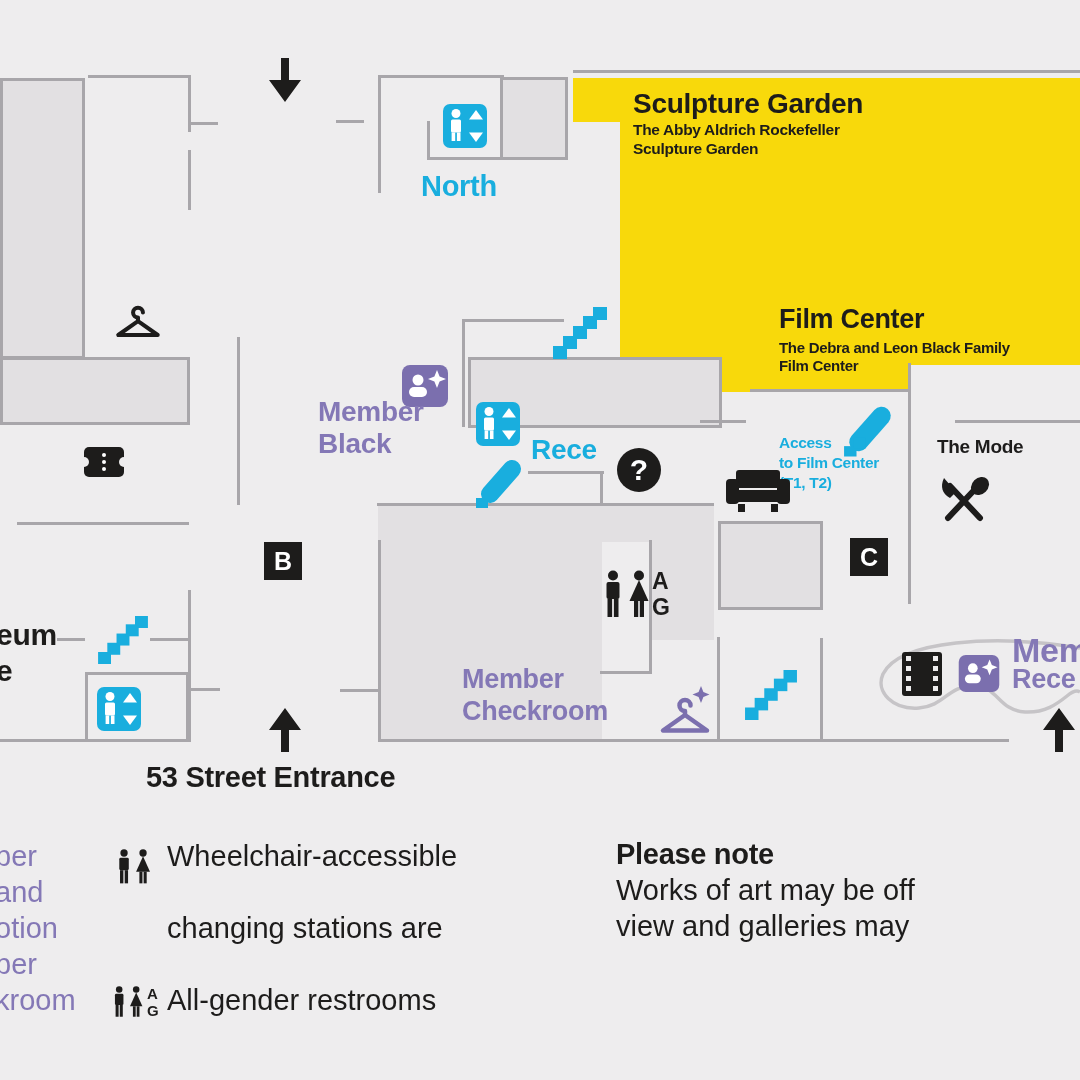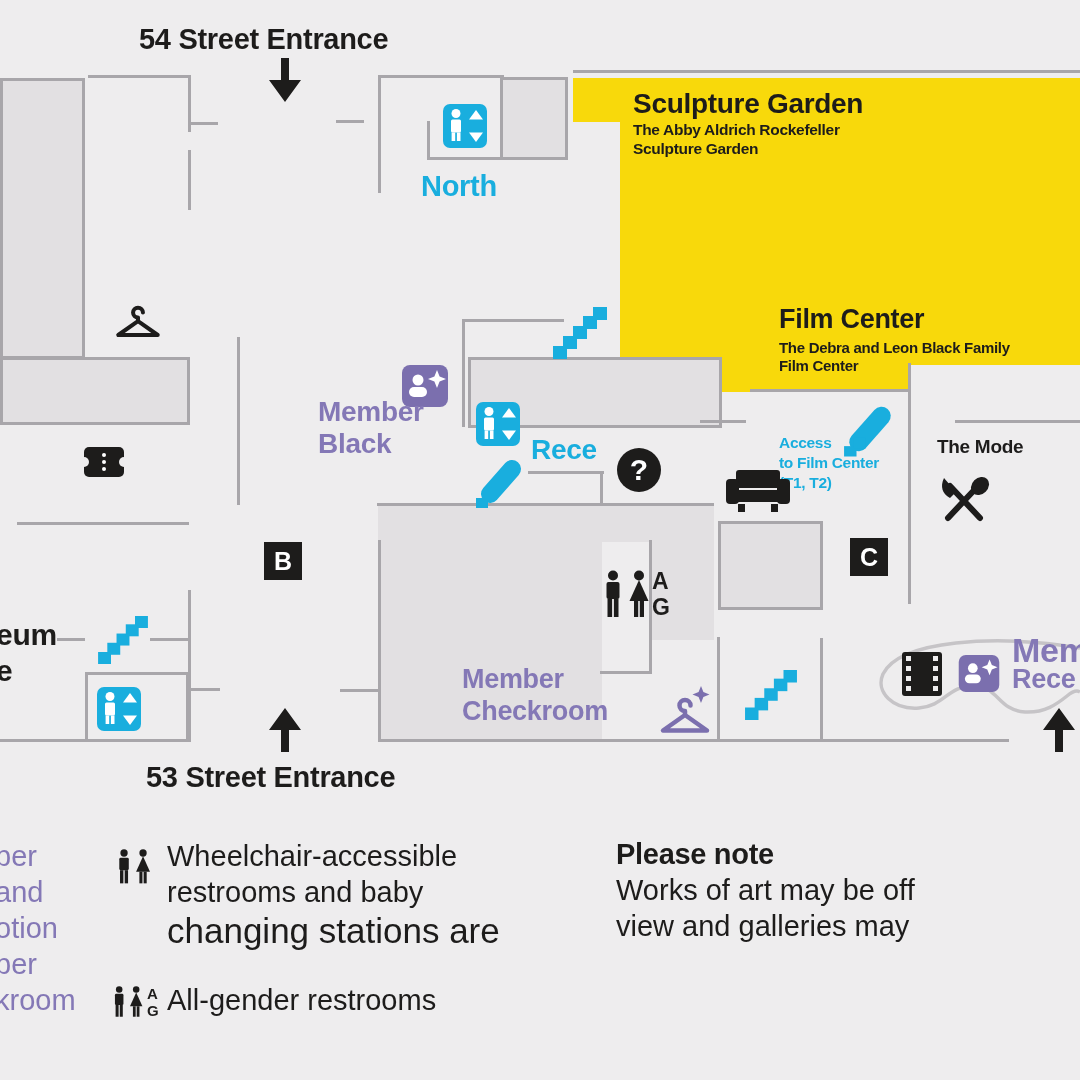--- a/index.html
+++ b/index.html
@@ -72,21 +72,20 @@
   <div class="w" style="left:600px;top:671px;width:52px;height:3px"></div>
   <div class="w" style="left:908px;top:363px;width:3px;height:241px"></div>
   <div class="w" style="left:955px;top:420px;width:125px;height:3px"></div>
   <div class="w" style="left:750px;top:389px;width:160px;height:3px"></div>
   <div class="w" style="left:700px;top:420px;width:46px;height:3px"></div>
 
   <svg class="ic" style="left:845px;top:626px" width="235" height="104" viewBox="0 0 235 104">
     <path d="M235 22 C150 8 55 14 38 48 C30 66 48 84 74 82 C100 80 102 60 128 60 C154 60 152 84 180 86 C200 87 212 78 222 70 C228 65 232 64 235 66" stroke="var(--rope)" stroke-width="3.5" fill="none"></path>
   </svg>
 
-  <div class="t" style="left:139px;top:24px;font-size:29px">54 Street Entrance</div>
   <svg class="ic" style="left:267px;top:58px" width="36" height="44" viewBox="0 0 36 44">
     <polygon class="inkfill" points="14,0 22,0 22,22 34,22 18,44 2,22 14,22"></polygon>
   </svg>
   <div class="t" style="left:146px;top:762px;font-size:29px">53 Street Entrance</div>
   <svg class="ic" style="left:267px;top:708px" width="36" height="44" viewBox="0 0 36 44">
     <polygon class="inkfill" points="18,0 34,22 22,22 22,44 14,44 14,22 2,22"></polygon>
   </svg>
   <svg class="ic" style="left:1041px;top:708px" width="36" height="44" viewBox="0 0 36 44">
     <polygon class="inkfill" points="18,0 34,22 22,22 22,44 14,44 14,22 2,22"></polygon>
   </svg>
@@ -286,22 +285,21 @@
         <rect x="3.5" y="12" width="13" height="17" rx="2"></rect>
         <rect x="4.5" y="29" width="4.6" height="18"></rect>
         <rect x="10.9" y="29" width="4.6" height="18"></rect>
       <circle cx="36" cy="5.5" r="5"></circle>
         <polygon points="36,10 45.5,31 26.5,31"></polygon>
         <rect x="31" y="31" width="4.2" height="16"></rect>
         <rect x="36.8" y="31" width="4.2" height="16"></rect>
     </g>
   </svg>
   <div class="t reg" style="left:167px;top:841px;font-size:29px">Wheelchair-accessible</div>
-  <div class="t reg" style="left:167px;top:877px;font-size:29px">restrooms and baby</div>
-  <div class="t reg" style="left:167px;top:913px;font-size:35px">changing stations are</div>
+  <div class="t reg" style="left:167px;top:913px;font-size:29px">changing stations are</div>
 
   <svg class="ic" style="left:112px;top:986px" width="34" height="34" viewBox="0 0 50 52">
     <g class="inkfill">
       <circle cx="10" cy="5.5" r="5"></circle>
         <rect x="3.5" y="12" width="13" height="17" rx="2"></rect>
         <rect x="4.5" y="29" width="4.6" height="18"></rect>
         <rect x="10.9" y="29" width="4.6" height="18"></rect>
       <circle cx="36" cy="5.5" r="5"></circle>
         <polygon points="36,10 45.5,31 26.5,31"></polygon>
         <rect x="31" y="31" width="4.2" height="16"></rect>

